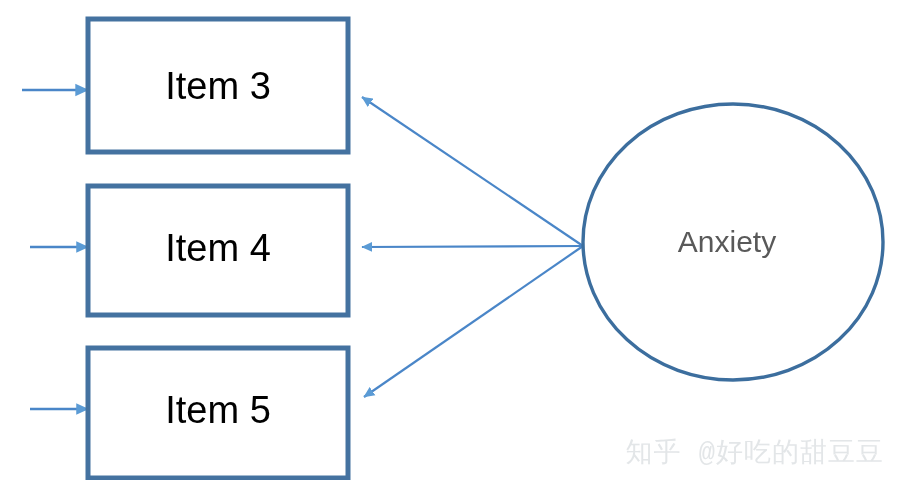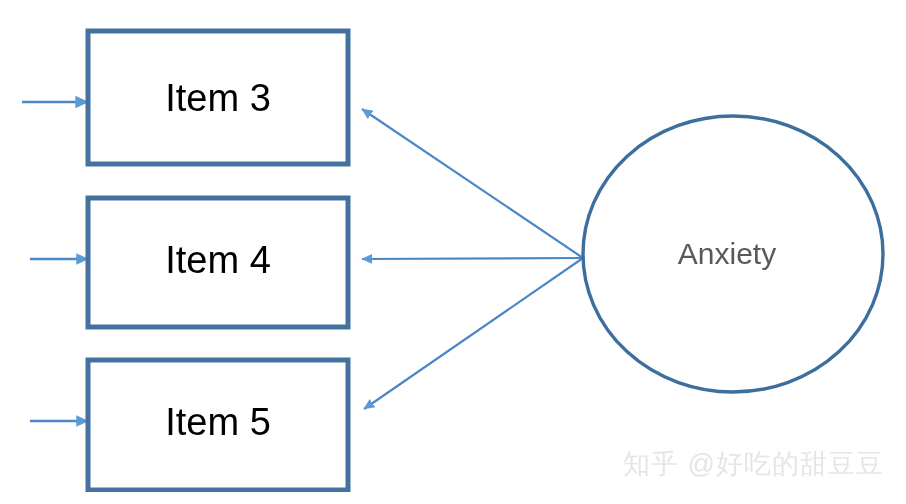--- a/index.html
+++ b/index.html
@@ -10,21 +10,20 @@
   }
   body {
     font-family: "Liberation Sans", sans-serif;
   }
   #canvas {
     position: relative;
     width: 906px;
     height: 480px;
     background: #ffffff;
     overflow: hidden;
-    margin-top: 12px;
   }
   #diagram-svg {
     position: absolute;
     top: 0;
     left: 0;
     width: 906px;
     height: 504px;
     display: block;
   }
   .box-label {
@@ -38,21 +37,21 @@
     font-family: "Liberation Sans", sans-serif;
     font-size: 30px;
     fill: #595959;
     text-anchor: middle;
     dominant-baseline: middle;
   }
   .watermark-text {
     position: absolute;
     right: 22px;
     bottom: 10px;
-    font-family: Liberation Sans, sans-serif;
+    font-family: Liberation Mono, monospace;
     font-size: 27px;
     color: #e3e6e8;
     letter-spacing: 1px;
     white-space: nowrap;
     user-select: none;
   }
 </style>
 </head>
 <body>
 

